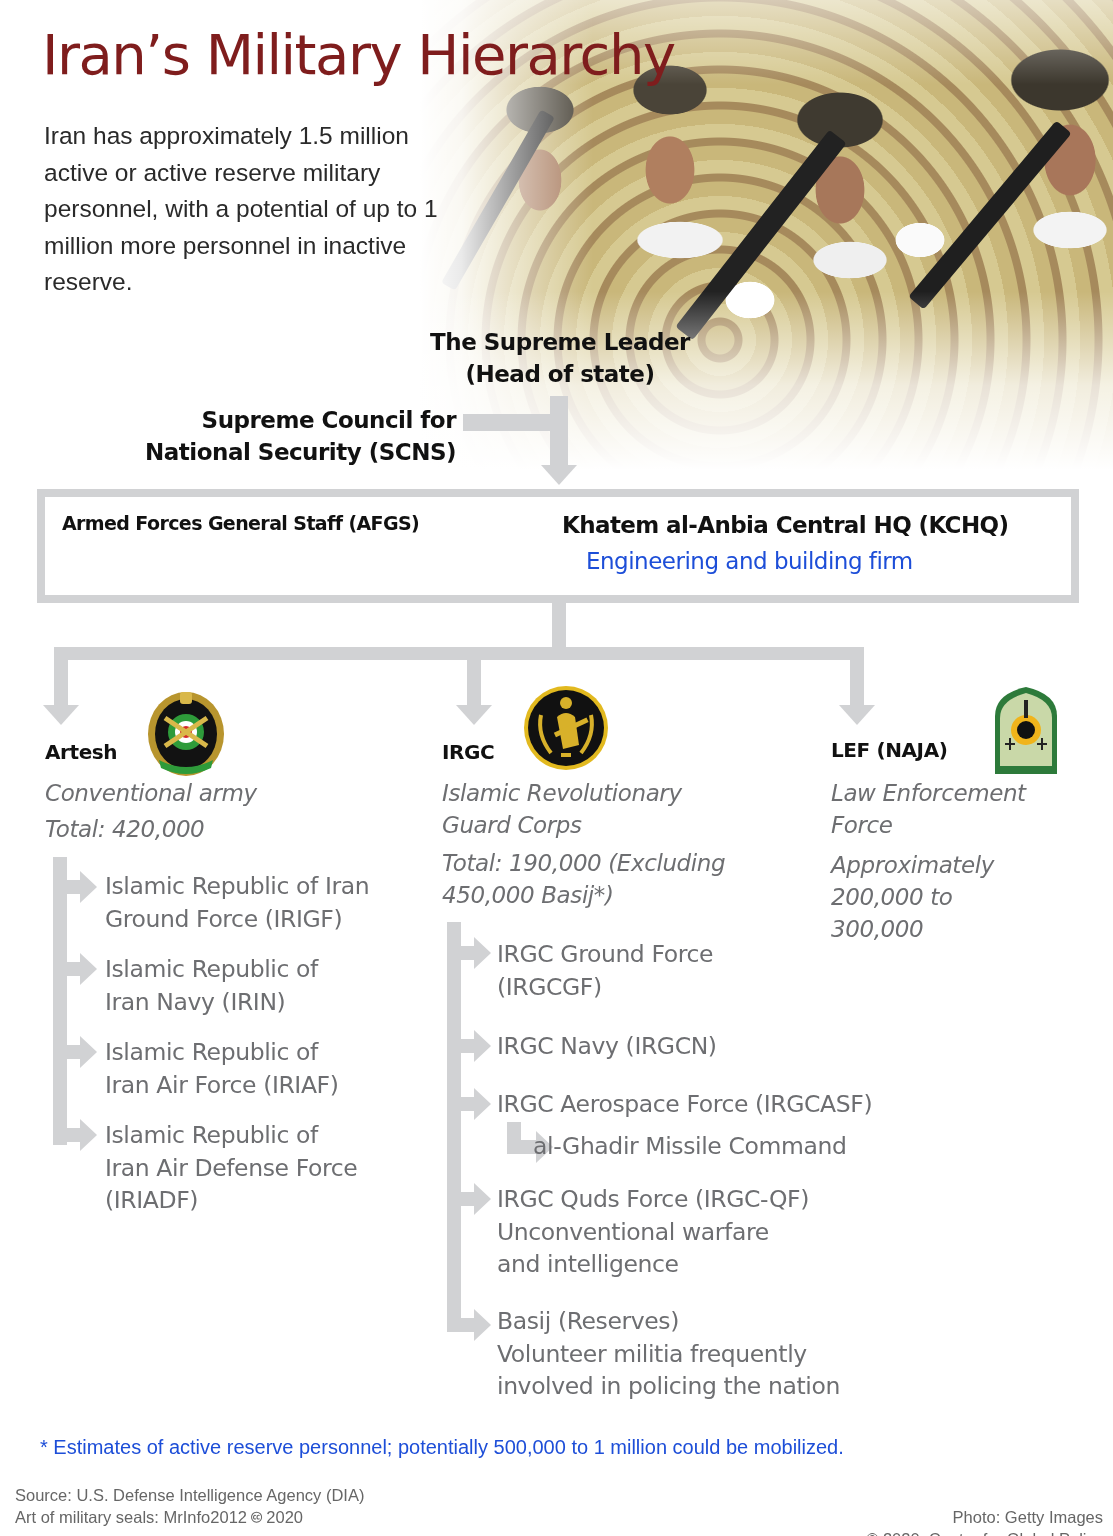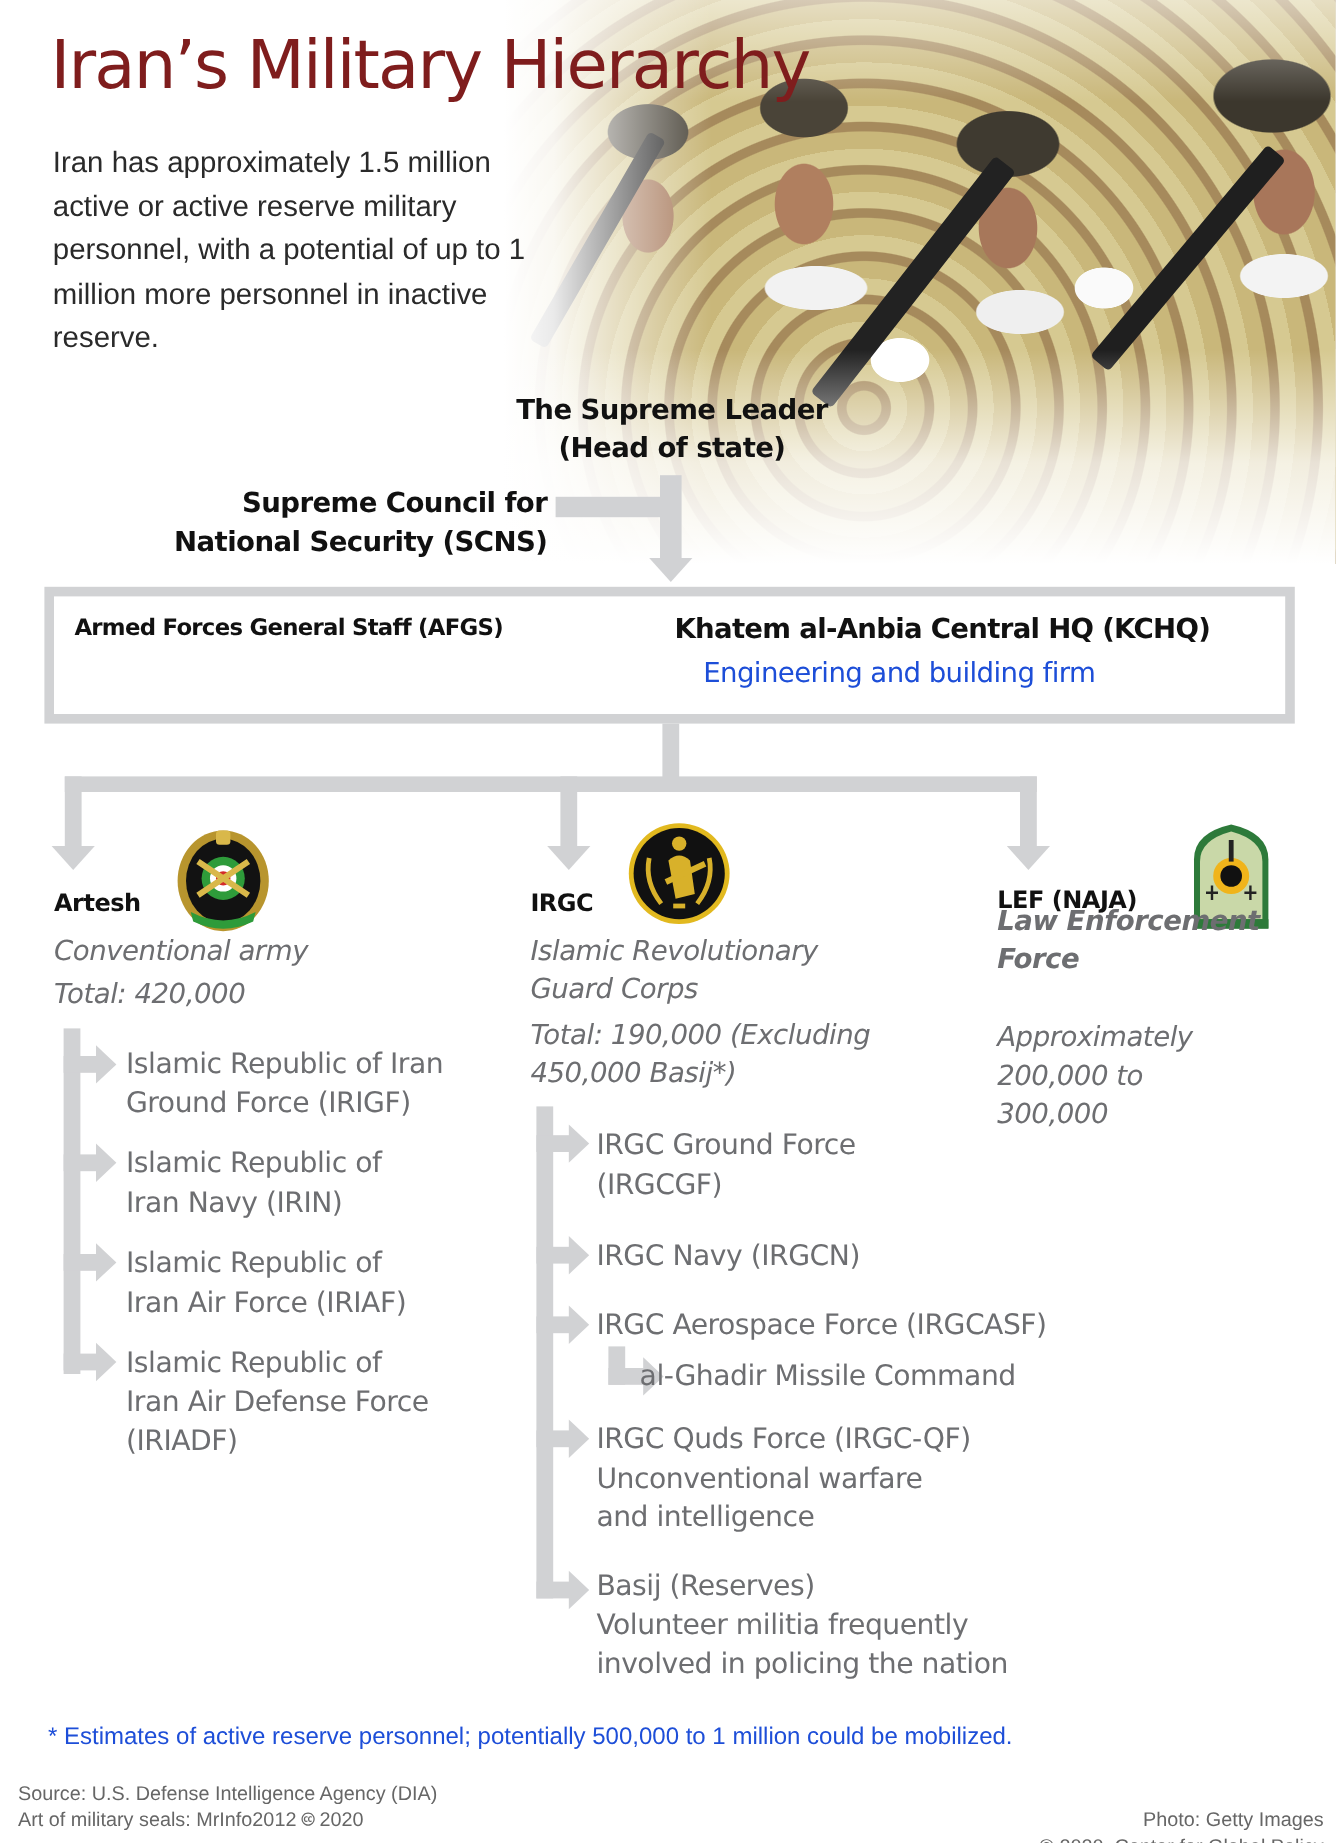--- a/index.html
+++ b/index.html
@@ -265,21 +265,21 @@
 <div class="branch-name bold" style="left:831px; top:738px;">LEF (NAJA)</div>
 <svg class="seal" style="left:993px; top:686px;" width="66" height="88" viewBox="0 0 66 88">
   <path d="M2 88 L2 30 Q2 8 33 1 Q64 8 64 30 L64 88 Z" fill="#2d7a3a"></path>
   <path d="M7 80 L7 32 Q7 14 33 7 Q59 14 59 32 L59 80 Z" fill="#c9d8a8"></path>
   <circle cx="33" cy="44" r="15" fill="#f0b41b"></circle>
   <circle cx="33" cy="44" r="9" fill="#111"></circle>
   <rect x="31" y="14" width="4" height="18" fill="#222"></rect>
   <path d="M12 58 L22 58 M17 52 L17 64 M44 58 L54 58 M49 52 L49 64" stroke="#222" stroke-width="2"></path>
   <rect x="2" y="80" width="62" height="8" fill="#2d7a3a"></rect>
 </svg>
-<div class="italic" style="left:831px; top:752px;font-weight:bold;">
+<div class="italic" style="left:831px; top:777px;">
   <div>Law Enforcement</div>
   <div>Force</div>
 </div>
 <div class="italic" style="left:831px; top:849px;">
   <div>Approximately</div>
   <div>200,000 to</div>
   <div>300,000</div>
 </div>
 
 <div class="footnote">* Estimates of active reserve personnel; potentially 500,000 to 1 million could be mobilized.</div>

